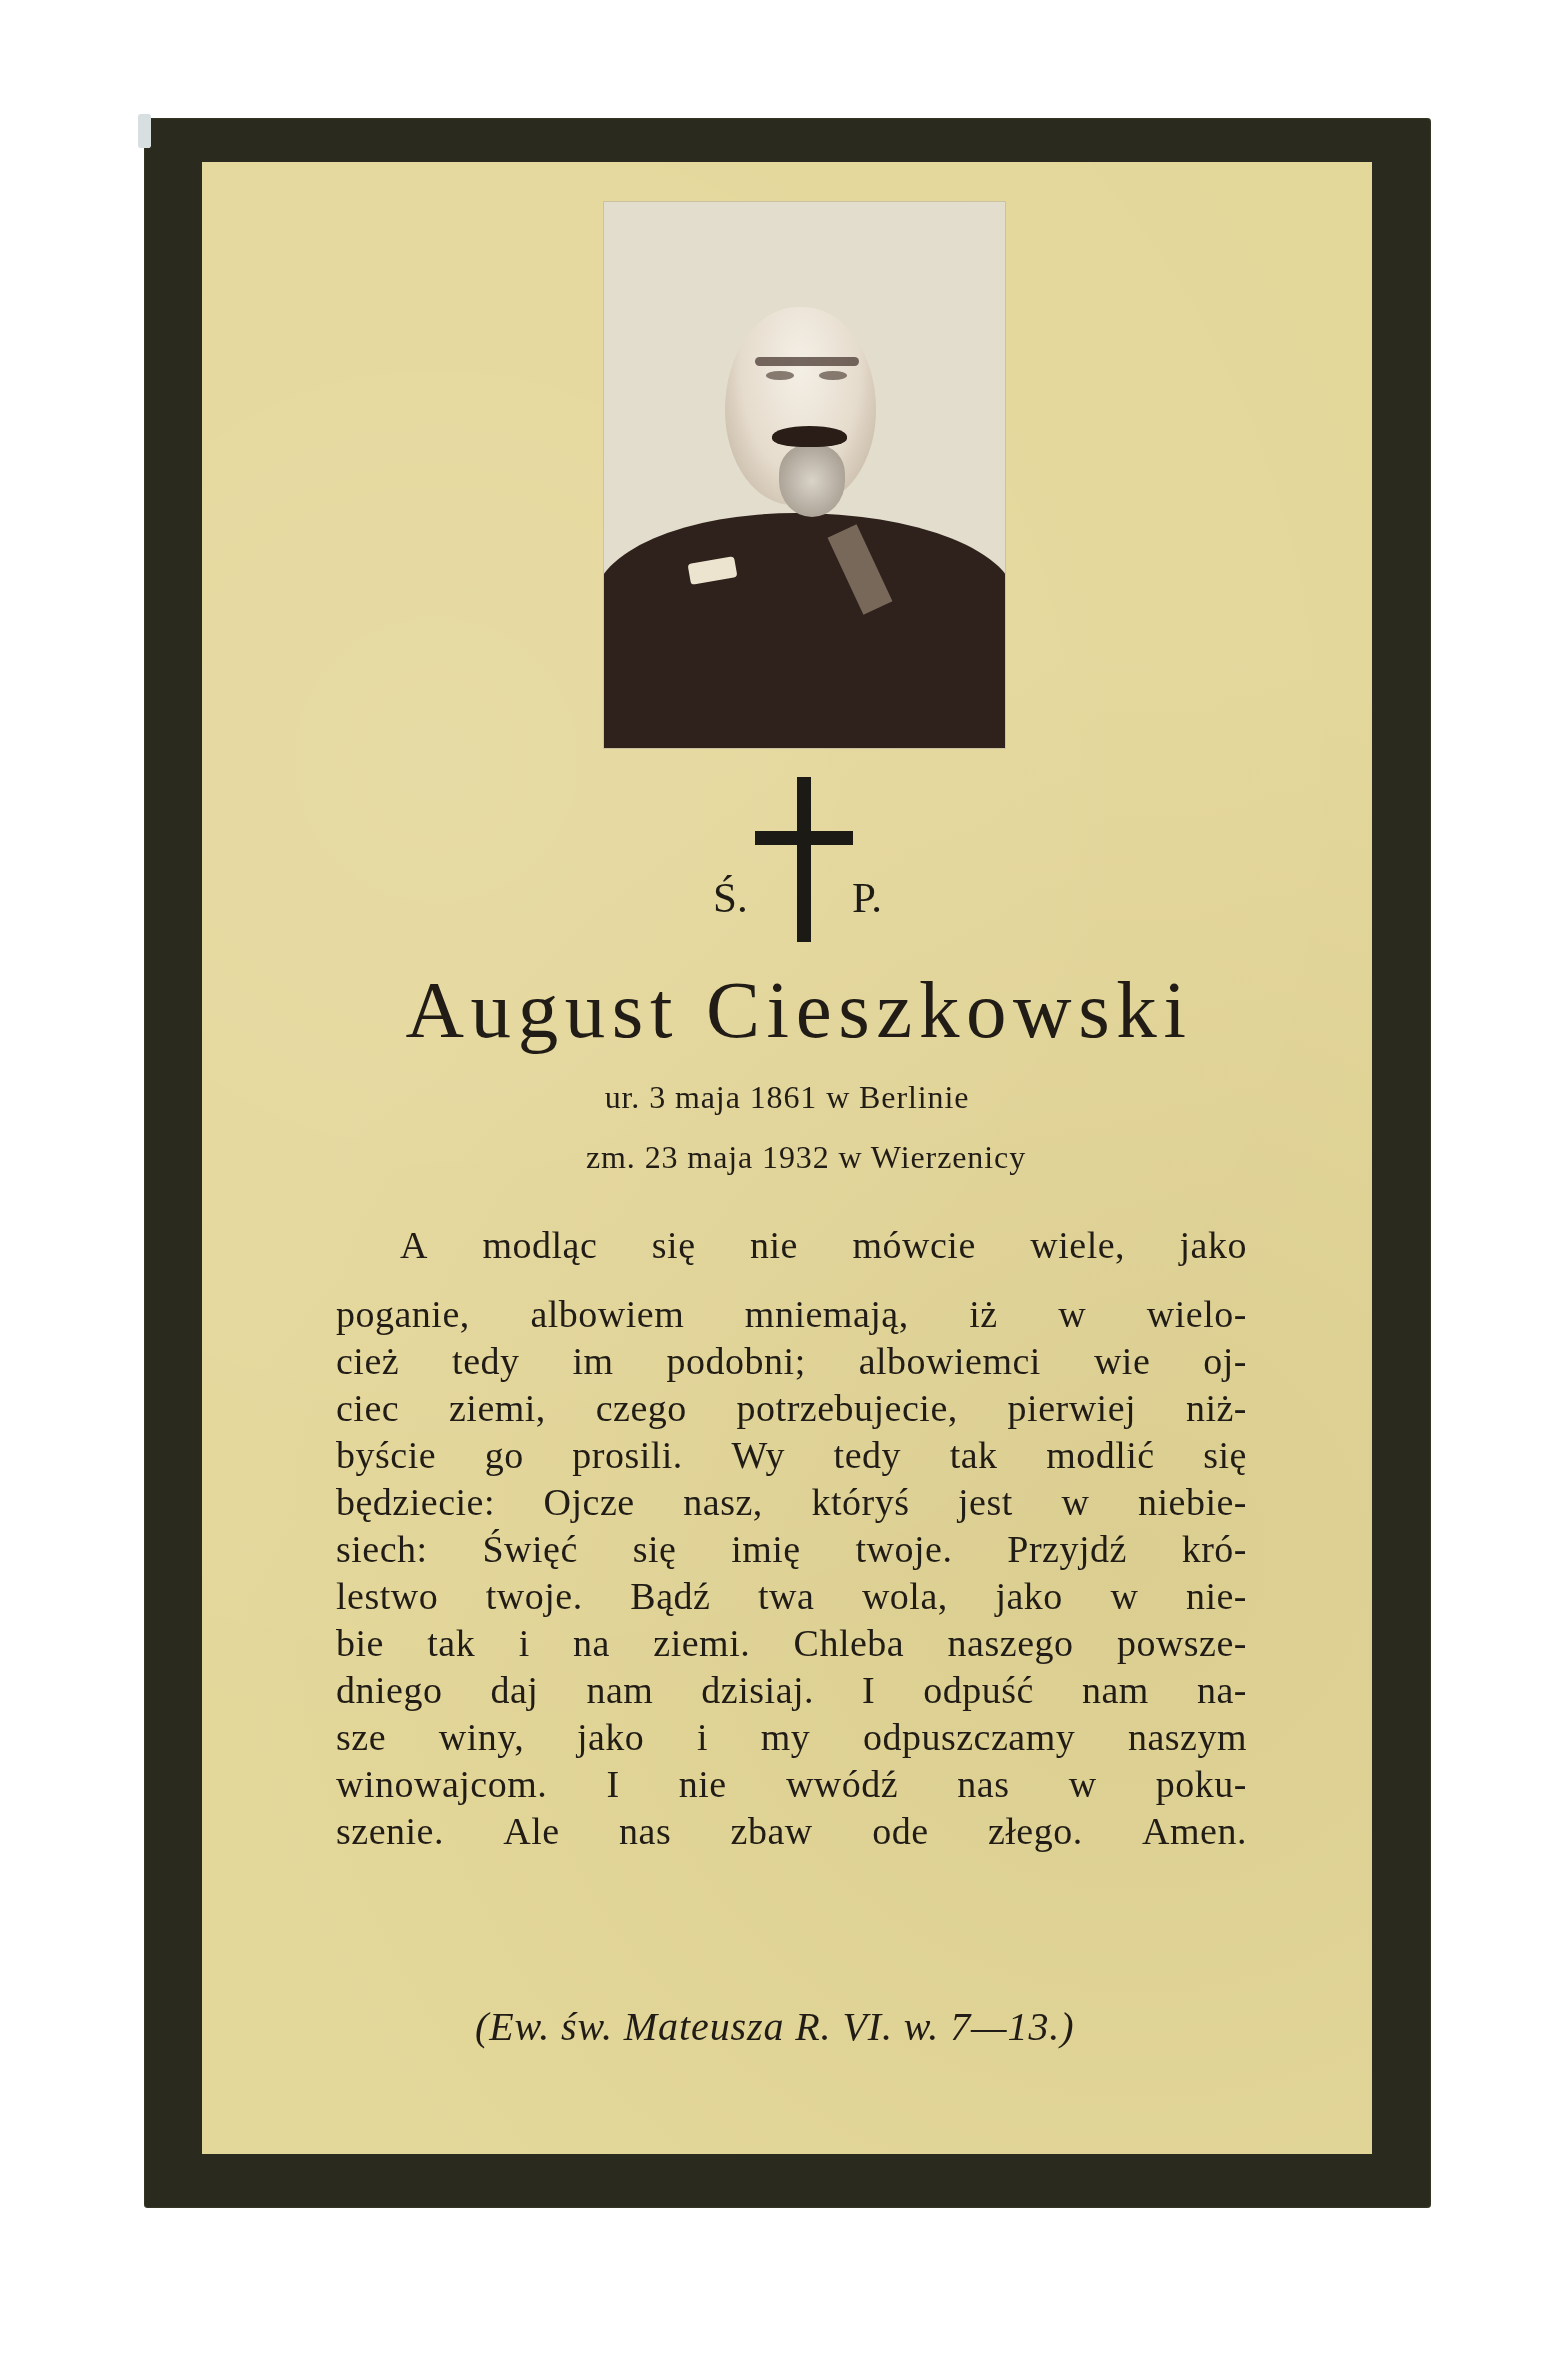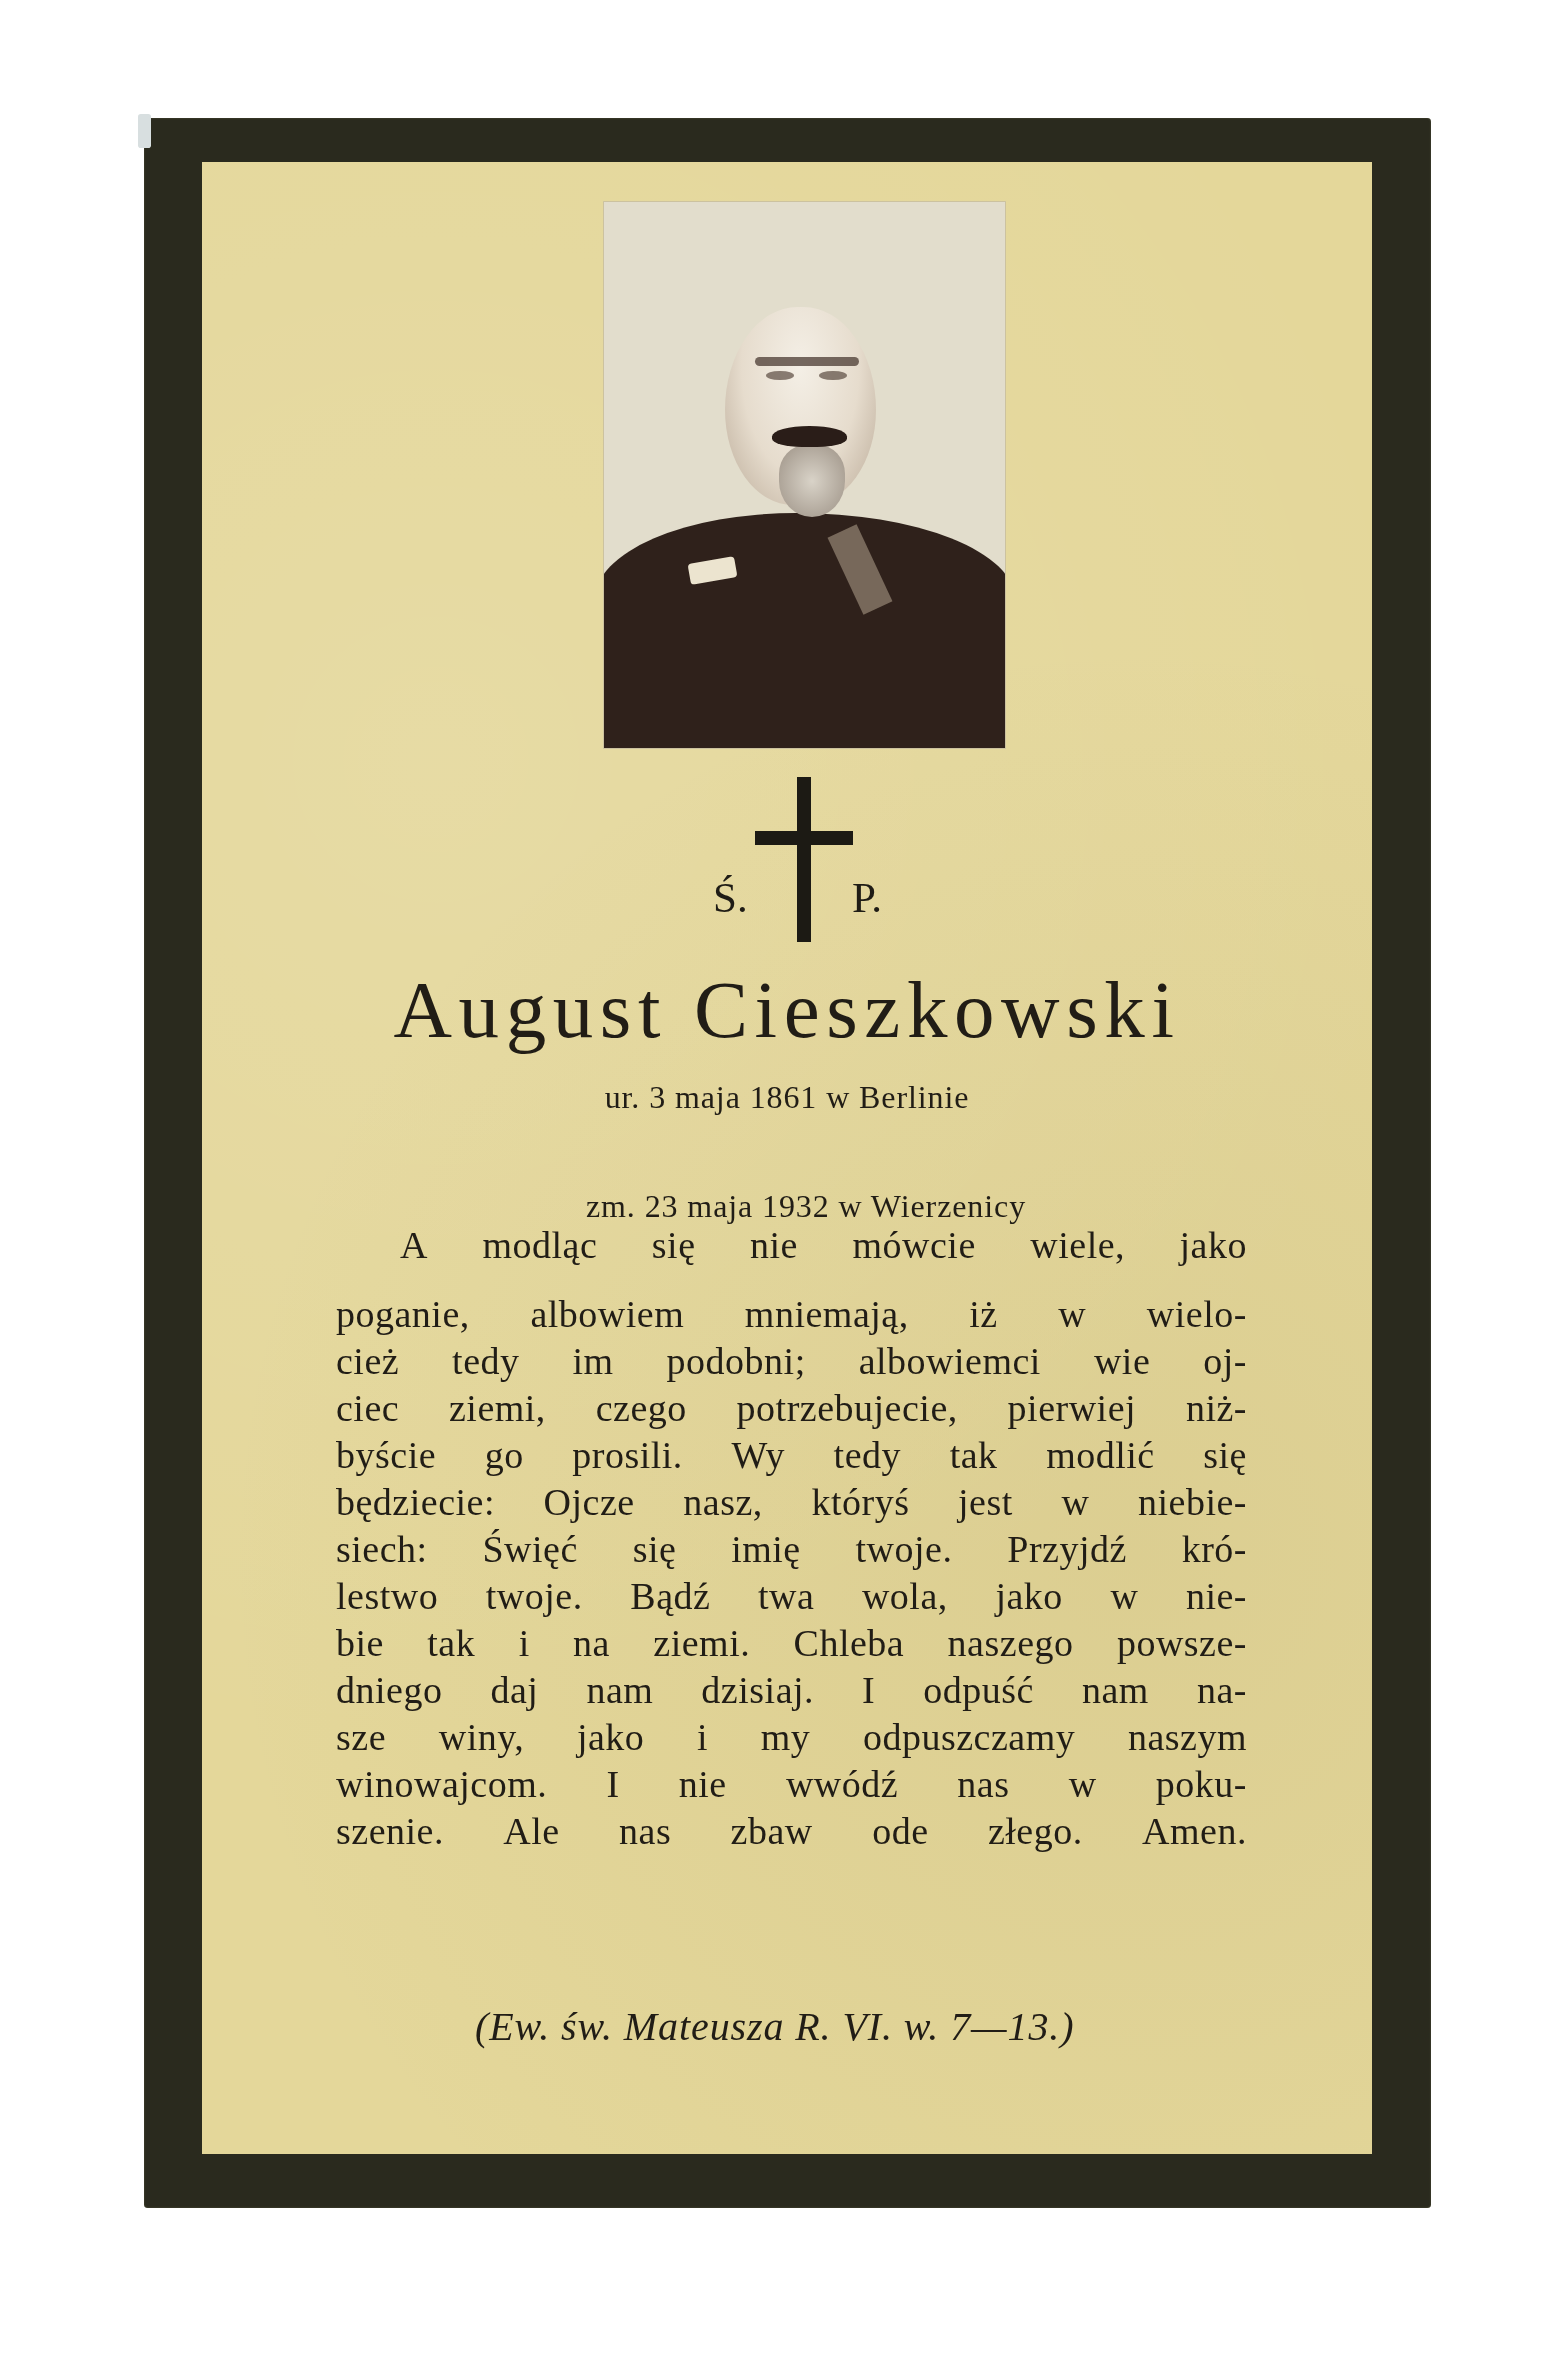--- a/index.html
+++ b/index.html
@@ -48,29 +48,29 @@
   .cross-v { position:absolute; left:595px; top:615px; width:14px; height:165px; background:#1c1a14; }
   .cross-h { position:absolute; left:553px; top:669px; width:98px; height:14px; background:#1c1a14; }
   .sp {
     position:absolute; top:711px; font-family:"Liberation Serif", serif; font-size:43px; color:#1f1c15;
   }
   .sp.s { left:511px; }
   .sp.p { left:650px; }
 
   .serif { font-family:"Liberation Serif", "DejaVu Serif", serif; color:#211d16; }
   .name {
-    position:absolute; left:0; width:1170px; top:801px; text-align:center;
+    position:absolute; left:12px; width:1170px; top:801px; text-align:center;
     font-size:81px; letter-spacing:6.6px; line-height:94px;
   }
   .born, .died {
     position:absolute; left:0; width:1170px; text-align:center;
     font-size:32px; letter-spacing:0.9px; line-height:56px;
   }
   .born { top:907px; }
-  .died { top:1016px; left:19px; }
+  .died { top:967px; left:19px; }
 
   .body {
     position:absolute; left:134px; top:1060px; width:911px;
     font-size:38px; line-height:47px; letter-spacing:0.5px;
   }
   .justify-row { display:flex; justify-content:space-between; white-space:nowrap; }
   .justify-row.first { padding-left:64px; }
 
   .cite {
     position:absolute; left:273px; top:1841px; width:753px;

